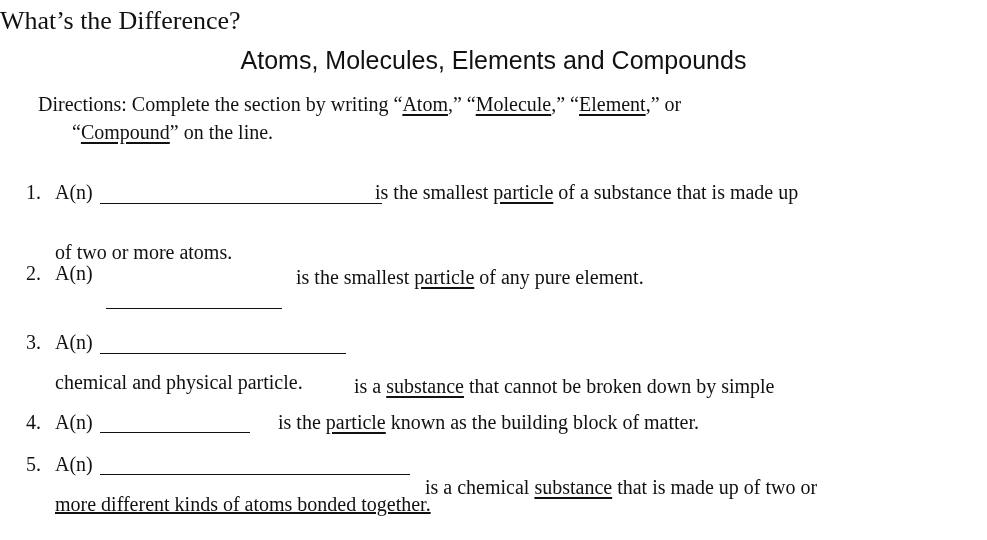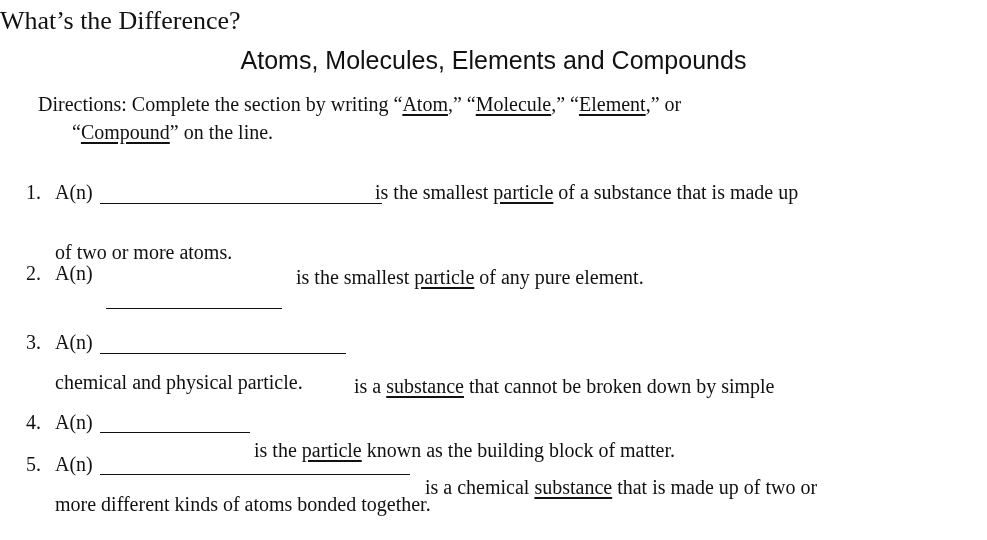--- a/index.html
+++ b/index.html
@@ -45,22 +45,22 @@
   <span class="abs q" style="top:331px;left:55px;">A(n)</span>
   <div class="blank" style="top:353px;left:100px;width:246px;"></div>
   <span class="abs q" style="top:331px;left:354px;margin-top:44px;"><span>is a </span><u>substance</u><span> that cannot be broken down by simple</span></span>
   <span class="abs q" style="top:371px;left:55px;">chemical and physical particle.</span>
 </div>
 
 <div>
   <span class="abs q" style="top:411px;left:26px;">4.</span>
   <span class="abs q" style="top:411px;left:55px;">A(n)</span>
   <div class="blank" style="top:432px;left:100px;width:150px;"></div>
-  <span class="abs q" style="top:411px;left:254px;margin-top:28px;"><span>is the </span><u>particle</u><span> known as the building block of matter.</span></span>
+  <span class="abs q" style="top:411px;left:278px;"><span>is the </span><u>particle</u><span> known as the building block of matter.</span></span>
 </div>
 
 <div>
   <span class="abs q" style="top:453px;left:26px;">5.</span>
   <span class="abs q" style="top:453px;left:55px;">A(n)</span>
   <div class="blank" style="top:474px;left:100px;width:310px;"></div>
   <span class="abs q" style="top:476px;left:425px;"><span>is a chemical </span><u>substance</u><span> that is made up of two or</span></span>
-  <span class="abs q" style="top:493px;left:55px;">more different kinds of atoms bonded together.</span>
+  <span class="abs q" style="top:493px;left:55px;text-decoration:underline;">more different kinds of atoms bonded together.</span>
 </div>
 
 </body></html>

